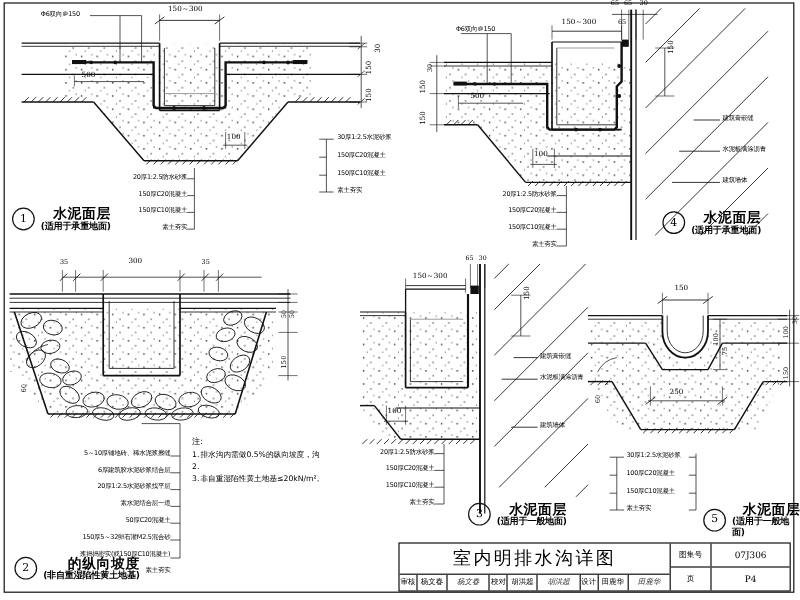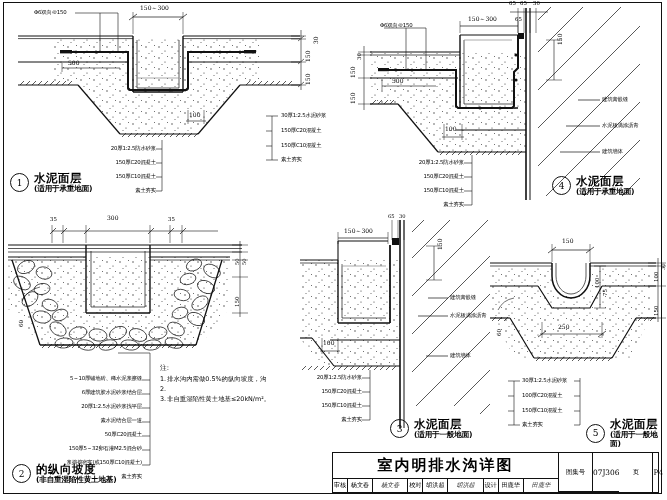--- a/index.html
+++ b/index.html
@@ -8,38 +8,38 @@
   .frame{position:absolute;left:3px;top:2px;width:659px;height:492px;border:1px solid #111;box-sizing:border-box;}
   .panel{position:absolute;}
   svg{display:block;overflow:visible;}
   .lbl{position:absolute;font-size:5.4px;line-height:7px;white-space:nowrap;letter-spacing:-0.2px;}
   .lbl.r{text-align:right;}
   .dim{position:absolute;font-size:6px;line-height:6.5px;white-space:nowrap;font-family:"DejaVu Serif","Liberation Serif",serif;}
   .dimv{position:absolute;font-size:6px;white-space:nowrap;transform:rotate(-90deg);transform-origin:0 0;font-family:"DejaVu Serif","Liberation Serif",serif;}
   .title-grp{position:absolute;display:flex;align-items:center;gap:5px;}
   .cirnum{width:17px;height:17px;border:1.1px solid #111;border-radius:50%;display:flex;align-items:center;justify-content:center;font-size:9px;font-family:"DejaVu Serif","Liberation Serif",serif;flex:0 0 auto;}
   .tt{display:flex;flex-direction:column;}
-  .tt .t1{font-size:11.5px;font-weight:bold;line-height:12px;letter-spacing:0.5px;}
+  .tt .t1{font-size:11.5px;font-weight:bold;line-height:12px;letter-spacing:0.5px;text-align:right;}
   .tt .t2{font-size:7.6px;font-weight:bold;line-height:9px;letter-spacing:-0.2px;}
   .note-blk{position:absolute;font-size:6.4px;line-height:10px;width:145px;}
   .note-blk .nh{font-size:6.8px;margin-bottom:1px;}
   .note-row{display:flex;}
   .note-row .nn{width:7px;flex:0 0 auto;}
   .note-row .nx{flex:1 1 auto;}
   
   .tblock{position:absolute;left:332px;top:452px;width:327px;height:41px;border:1.2px solid #111;box-sizing:border-box;display:flex;}
   .tb-left{flex:0 0 226px;display:flex;flex-direction:column;border-right:1.2px solid #111;box-sizing:border-box;}
-  .tb-name{flex:1 1 auto;display:flex;align-items:center;justify-content:center;font-size:15px;font-weight:bold;letter-spacing:2px;border-bottom:1.1px solid #111;}
+  .tb-name{flex:1 1 auto;display:flex;align-items:center;justify-content:center;font-size:15px;font-weight:normal;letter-spacing:2px;border-bottom:1.1px solid #111;}
   .tb-sign{flex:0 0 13px;display:flex;font-size:6.2px;}
   .tb-sign div{border-right:1px solid #111;display:flex;align-items:center;justify-content:center;box-sizing:border-box;}
   .tb-sign div:last-child{border-right:none;}
   .tb-k{flex:0 0 15px;}
   .tb-v{flex:0 0 25px;}
   .tb-s{flex:1 1 auto;font-family:"DejaVu Serif","Liberation Serif",serif;font-style:italic;color:#333;}
-  .tb-right{flex:1 1 auto;display:flex;flex-direction:row;}
+  .tb-right{flex:1 1 auto;display:flex;flex-direction:column;}
   .tb-rrow{flex:1 1 50%;display:flex;border-bottom:1.1px solid #111;box-sizing:border-box;}
   .tb-rrow:last-child{border-bottom:none;}
   .tb-rk{flex:0 0 34px;display:flex;align-items:center;justify-content:center;font-size:6.4px;border-right:1.1px solid #111;box-sizing:border-box;}
   .tb-rv{flex:1 1 auto;display:flex;align-items:center;justify-content:center;font-size:7.4px;font-family:"DejaVu Serif","Liberation Serif",serif;}
 </style>
 </head>
 <body>
 
 <div id="sheet">
   <div class="frame"></div>

